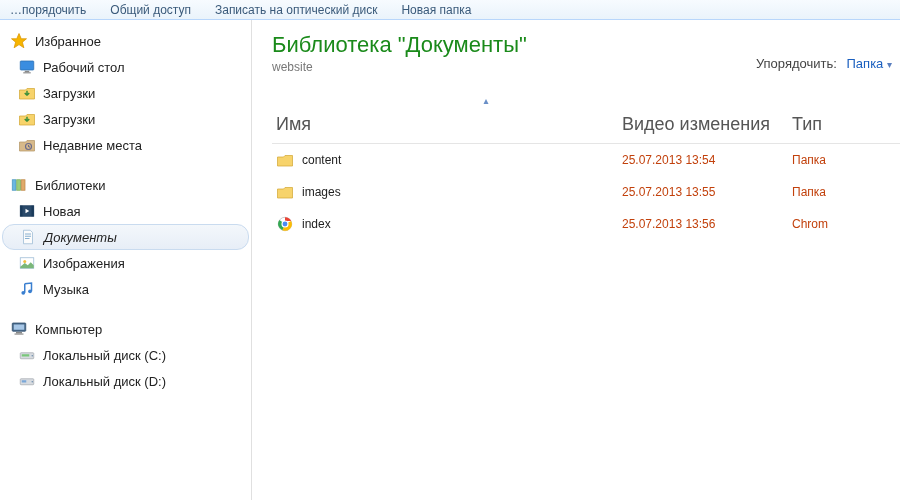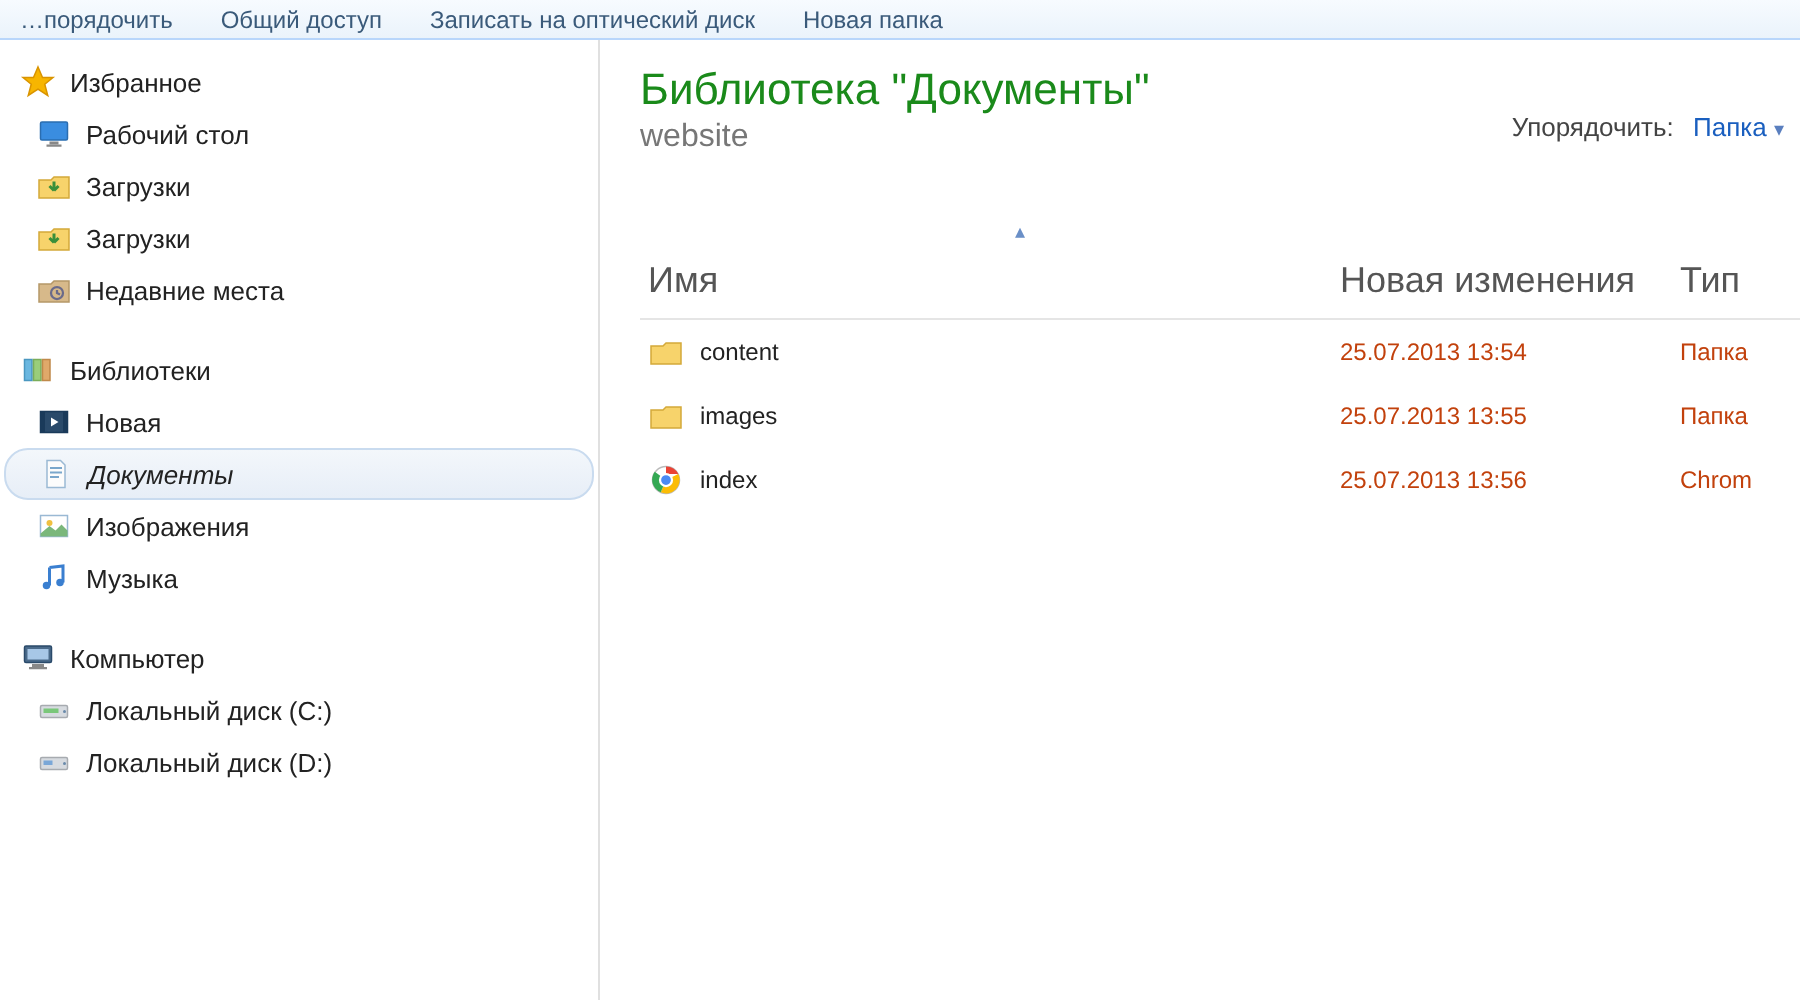--- a/index.html
+++ b/index.html
@@ -22,21 +22,21 @@
     color: #3a5a7a;
     overflow: hidden;
     white-space: nowrap;
   }
   .toolbar span { font-size: 12px; }
   .layout {
     display: flex;
     height: 480px;
   }
   .sidebar {
-    width: 300px;
+    width: 252px;
     border-right: 1px solid #e0e0e0;
     padding-top: 8px;
     background: #fff;
     overflow: hidden;
   }
   .nav-group { margin-bottom: 14px; }
   .nav-item {
     display: flex;
     align-items: center;
     height: 26px;
@@ -60,23 +60,23 @@
     padding: 12px 0 0 20px;
     position: relative;
   }
   .lib-title {
     font-size: 22px;
     color: #1a8a1a;
     font-weight: normal;
     margin-bottom: 2px;
   }
   .lib-sub {
-    font-size: 16px;
+    font-size: 12px;
     color: #777;
-    margin-bottom: 32px;
+    margin-bottom: 21px;
   }
   .arrange {
     position: absolute;
     right: 8px;
     top: 36px;
     font-size: 13px;
     color: #444;
   }
   .arrange a { color: #1a5fbf; text-decoration: none; margin-left: 6px; }
   .arrange a .chev { font-size: 10px; color: #5a7fbf; }
@@ -269,21 +269,21 @@
     <div class="arrange">
       <span>Упорядочить:</span>
       <a href="#"><span>Папка</span> <span class="chev">▾</span></a>
     </div>
 
     <div class="sort-indicator">▴</div>
 
     <div class="table">
       <div class="thead">
         <div class="col-name">Имя</div>
-        <div class="col-date">Новая изменения</div>
+        <div class="col-date">Видео изменения</div>
         <div class="col-type">Тип</div>
       </div>
 
       <div class="trow">
         <div class="col-name">
           <span class="icon">
             <svg viewBox="0 0 24 24">
                 <path d="M2 8 L10 8 L12 6 L22 6 L22 20 L2 20 Z" fill="#f7d36b" stroke="#d4a93a"></path>
               </svg>
           </span>

